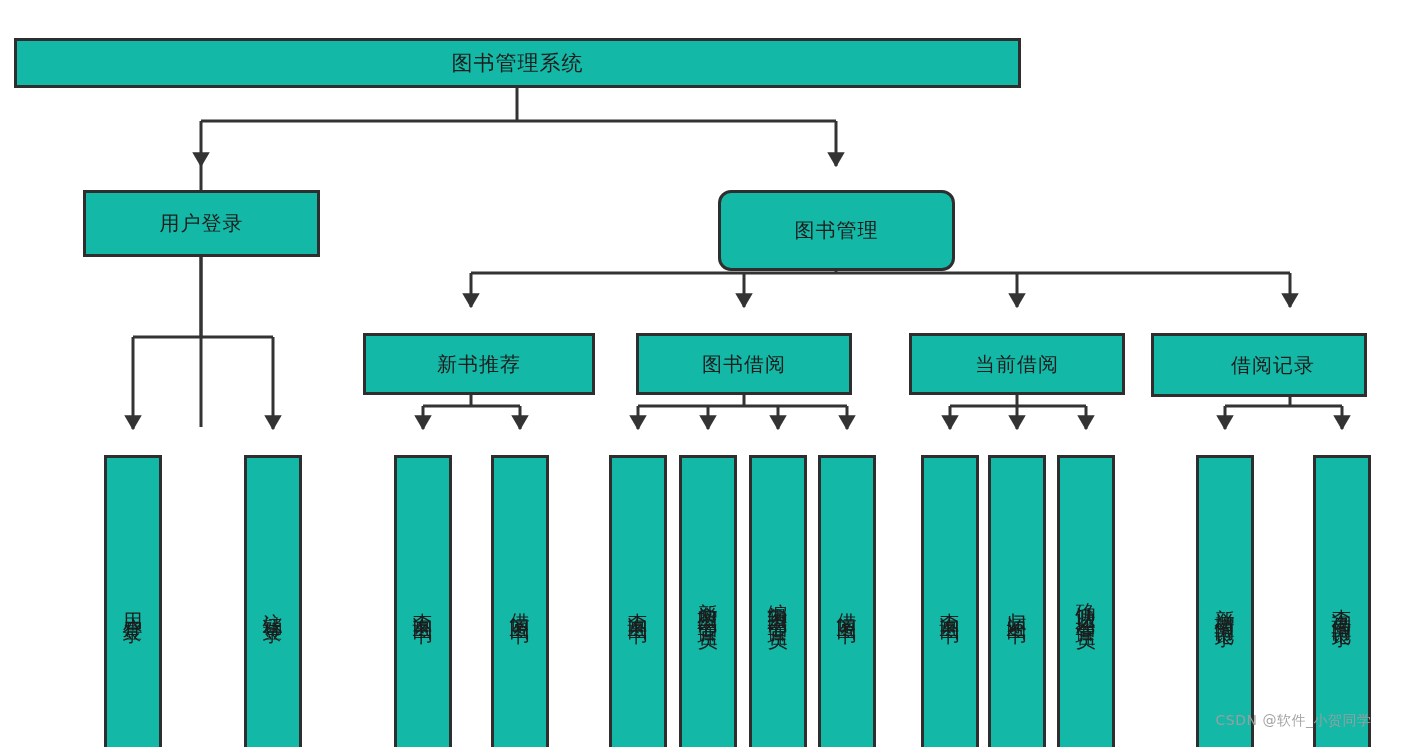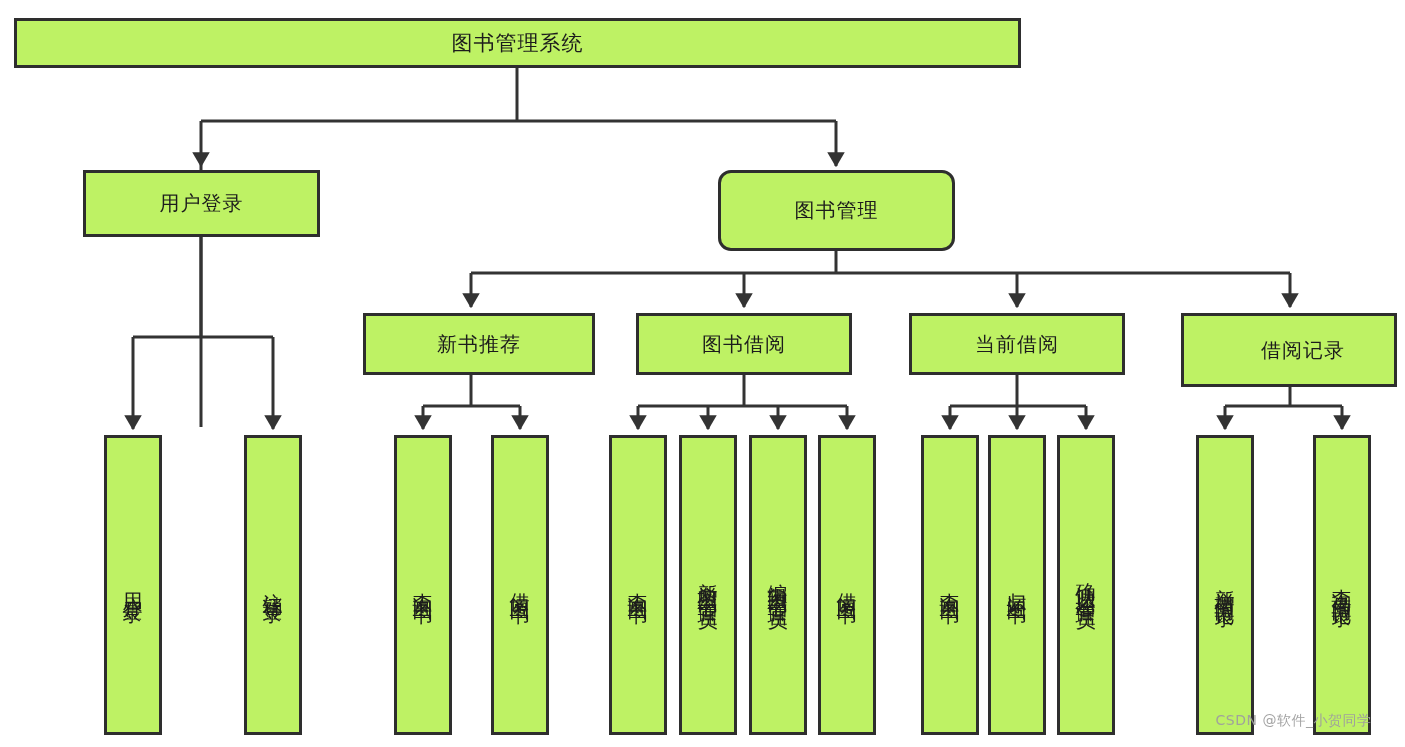--- a/index.html
+++ b/index.html
@@ -7,27 +7,28 @@
     position:relative;
     width:1405px;height:747px;
     background:#ffffff;
     font-family:"DejaVu Sans","Liberation Sans",sans-serif;
     overflow:hidden;
   }
   #wires{position:absolute;left:0;top:0;width:1405px;height:747px;}
   .node{
     position:absolute;
     box-sizing:border-box;
-    background:#bef264;
+    background:#14b8a6;
     border:3px solid #2e2e2e;
     color:#1c1c1c;
     display:flex;
     align-items:center;
     justify-content:center;
     text-align:center;
+    margin-top:20px;
   }
   .node.h{font-size:20px;letter-spacing:1px;}
   .node.root{font-size:21px;}
   .node.v{
     writing-mode:vertical-rl;
     text-orientation:mixed;
     font-size:20px;
     letter-spacing:4px;
     line-height:1;
     padding:6px 0;
@@ -105,21 +106,21 @@
   </svg>
 
   <div class="node h root" style="left:14px;top:18px;width:1007px;height:50px;">图书管理系统</div>
 
   <div class="node h" style="left:83px;top:170px;width:237px;height:67px;">用户登录</div>
   <div class="node h" style="left:718px;top:170px;width:237px;height:81px;border-radius:13px;">图书管理</div>
 
   <div class="node h" style="left:363px;top:313px;width:232px;height:62px;">新书推荐</div>
   <div class="node h" style="left:909px;top:313px;width:216px;height:62px;">当前借阅</div>
   <div class="node h" style="left:636px;top:313px;width:216px;height:62px;">图书借阅</div>
-  <div class="node h" style="left:1181px;top:313px;width:216px;height:74px;padding-left:28px;">借阅记录</div>
+  <div class="node h" style="left:1151px;top:313px;width:216px;height:64px;padding-left:28px;">借阅记录</div>
 
   <div class="node v" style="left:104px;top:435px;width:58px;height:300px;">用户登录</div>
   <div class="node v" style="left:244px;top:435px;width:58px;height:300px;">注销登录</div>
 
   <div class="node v" style="left:394px;top:435px;width:58px;height:300px;">查询图书</div>
   <div class="node v" style="left:491px;top:435px;width:58px;height:300px;">借阅图书</div>
 
   <div class="node v" style="left:609px;top:435px;width:58px;height:300px;">查询图书</div>
   <div class="node v" style="left:679px;top:435px;width:58px;height:300px;">新增图书（管理员）</div>
   <div class="node v" style="left:749px;top:435px;width:58px;height:300px;">编辑图书（管理员）</div>

